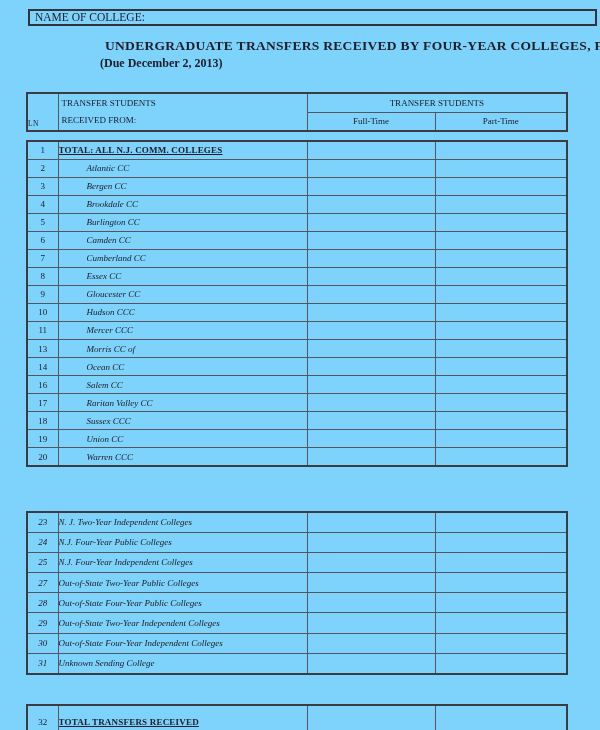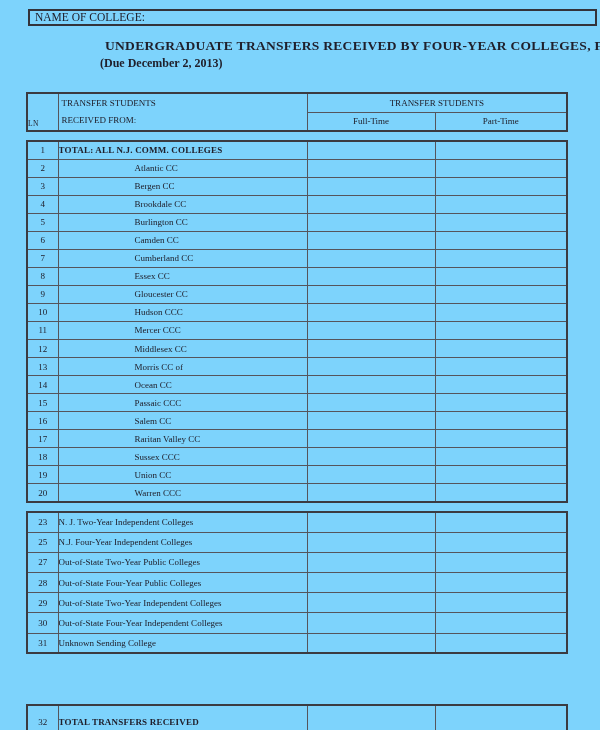--- a/index.html
+++ b/index.html
@@ -38,27 +38,27 @@
   .hdr td{font-size:11px;}
   .hdr .ln-hd{
     vertical-align:bottom;text-align:left;
     font-size:7.5px;letter-spacing:0.5px;padding-bottom:2px;
   }
   .hdr .recv{vertical-align:top;padding:1px 0 0 3px;line-height:17px;}
   .hdr .center{text-align:center;}
   .t1{top:140px;}
   .t1 tr{height:18.05px;}
   .t2{top:511px;}
-  .t2 tr{height:20.2px;}
+  .t2 tr{height:20.2px;font-style:italic;}
   .t3{top:704px;}
   .t3 tr{height:34px;}
   td.ln-cell{text-align:center;font-size:8.5px;}
   td.desc-cell{padding-left:6px;}
-  td.desc-cell.indent{padding-left:76px;}
-  td.desc-cell.bold{font-weight:bold;letter-spacing:0.2px;}
+  td.desc-cell.indent{padding-left:28px;font-style:italic;}
+  td.desc-cell.bold{font-weight:bold;letter-spacing:0.2px;text-decoration:underline;}
 </style>
 </head>
 <body>
 
 <div class="page">
 
   <div class="name-box">
     <span>NAME OF COLLEGE:</span>
   </div>
 
@@ -156,44 +156,32 @@
           <td class="val-cell"></td>
           <td class="val-cell"></td>
         </tr>
         <tr>
           <td class="ln-cell">11</td>
           <td class="desc-cell indent">Mercer CCC</td>
           <td class="val-cell"></td>
           <td class="val-cell"></td>
         </tr>
         <tr>
-          <td class="ln-cell">12</td>
-          <td class="desc-cell indent">Middlesex CC</td>
-          <td class="val-cell"></td>
-          <td class="val-cell"></td>
-        </tr>
-        <tr>
           <td class="ln-cell">13</td>
           <td class="desc-cell indent">Morris CC of</td>
           <td class="val-cell"></td>
           <td class="val-cell"></td>
         </tr>
         <tr>
           <td class="ln-cell">14</td>
           <td class="desc-cell indent">Ocean CC</td>
           <td class="val-cell"></td>
           <td class="val-cell"></td>
         </tr>
         <tr>
-          <td class="ln-cell">15</td>
-          <td class="desc-cell indent">Passaic CCC</td>
-          <td class="val-cell"></td>
-          <td class="val-cell"></td>
-        </tr>
-        <tr>
           <td class="ln-cell">16</td>
           <td class="desc-cell indent">Salem CC</td>
           <td class="val-cell"></td>
           <td class="val-cell"></td>
         </tr>
         <tr>
           <td class="ln-cell">17</td>
           <td class="desc-cell indent">Raritan Valley CC</td>
           <td class="val-cell"></td>
           <td class="val-cell"></td>
@@ -227,20 +215,26 @@
         <col style="width:132px">
       </colgroup>
     <tbody>
         <tr>
           <td class="ln-cell">23</td>
           <td class="desc-cell">N. J. Two-Year Independent Colleges</td>
           <td class="val-cell"></td>
           <td class="val-cell"></td>
         </tr>
         <tr>
+          <td class="ln-cell">24</td>
+          <td class="desc-cell">N.J. Four-Year Public Colleges</td>
+          <td class="val-cell"></td>
+          <td class="val-cell"></td>
+        </tr>
+        <tr>
           <td class="ln-cell">25</td>
           <td class="desc-cell">N.J. Four-Year Independent Colleges</td>
           <td class="val-cell"></td>
           <td class="val-cell"></td>
         </tr>
         <tr>
           <td class="ln-cell">27</td>
           <td class="desc-cell">Out-of-State Two-Year Public Colleges</td>
           <td class="val-cell"></td>
           <td class="val-cell"></td>

